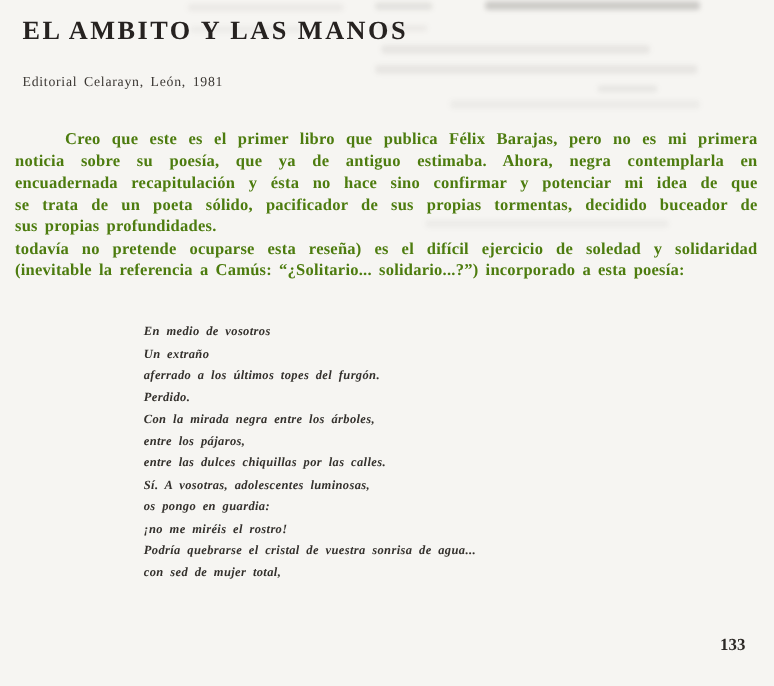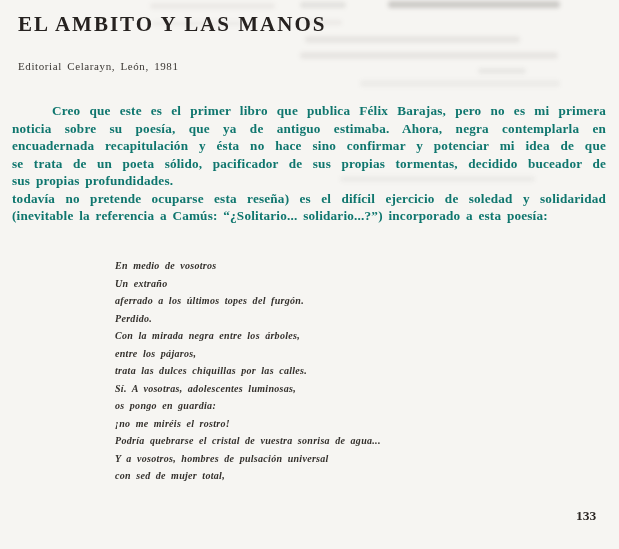--- a/index.html
+++ b/index.html
@@ -36,21 +36,21 @@
     font-size: 11px; font-weight: normal;
     letter-spacing: 0.6px; word-spacing: 2px;
     color: #3b3733; white-space: nowrap;
   }
 
   
   .body-text {
     position: absolute; left: 12px; top: 102px; width: 594px;
     font-size: 13.2px; font-weight: bold;
     letter-spacing: 0.2px; word-spacing: 2.2px;
-    color: #0f766e;
+    color: #4d7c0f;
   }
   .review-line {
     height: 17.5px; line-height: 17.5px;
     text-align: justify; text-align-last: justify;
     white-space: normal; overflow: hidden;
   }
   .review-line.first { text-indent: 40px; }
   .review-line.last { text-align-last: left; }
 
   
@@ -117,24 +117,23 @@
     </div>
   </div>
 
   <div class="poem">
     <div class="poem-line">En medio de vosotros</div>
     <div class="poem-line">Un extraño</div>
     <div class="poem-line">aferrado a los últimos topes del furgón.</div>
     <div class="poem-line">Perdido.</div>
     <div class="poem-line">Con la mirada negra entre los árboles,</div>
     <div class="poem-line">entre los pájaros,</div>
-    <div class="poem-line">trata las dulces chiquillas por las calles.</div>
+    <div class="poem-line">entre las dulces chiquillas por las calles.</div>
     <div class="poem-line">Sí. A vosotras, adolescentes luminosas,</div>
     <div class="poem-line">os pongo en guardia:</div>
     <div class="poem-line">¡no me miréis el rostro!</div>
     <div class="poem-line">Podría quebrarse el cristal de vuestra sonrisa de agua...</div>
-    <div class="poem-line">Y a vosotros, hombres de pulsación universal</div>
     <div class="poem-line">con sed de mujer total,</div>
   </div>
 
   <div class="folio">133</div>
 
 </div>
 
 </body></html>

